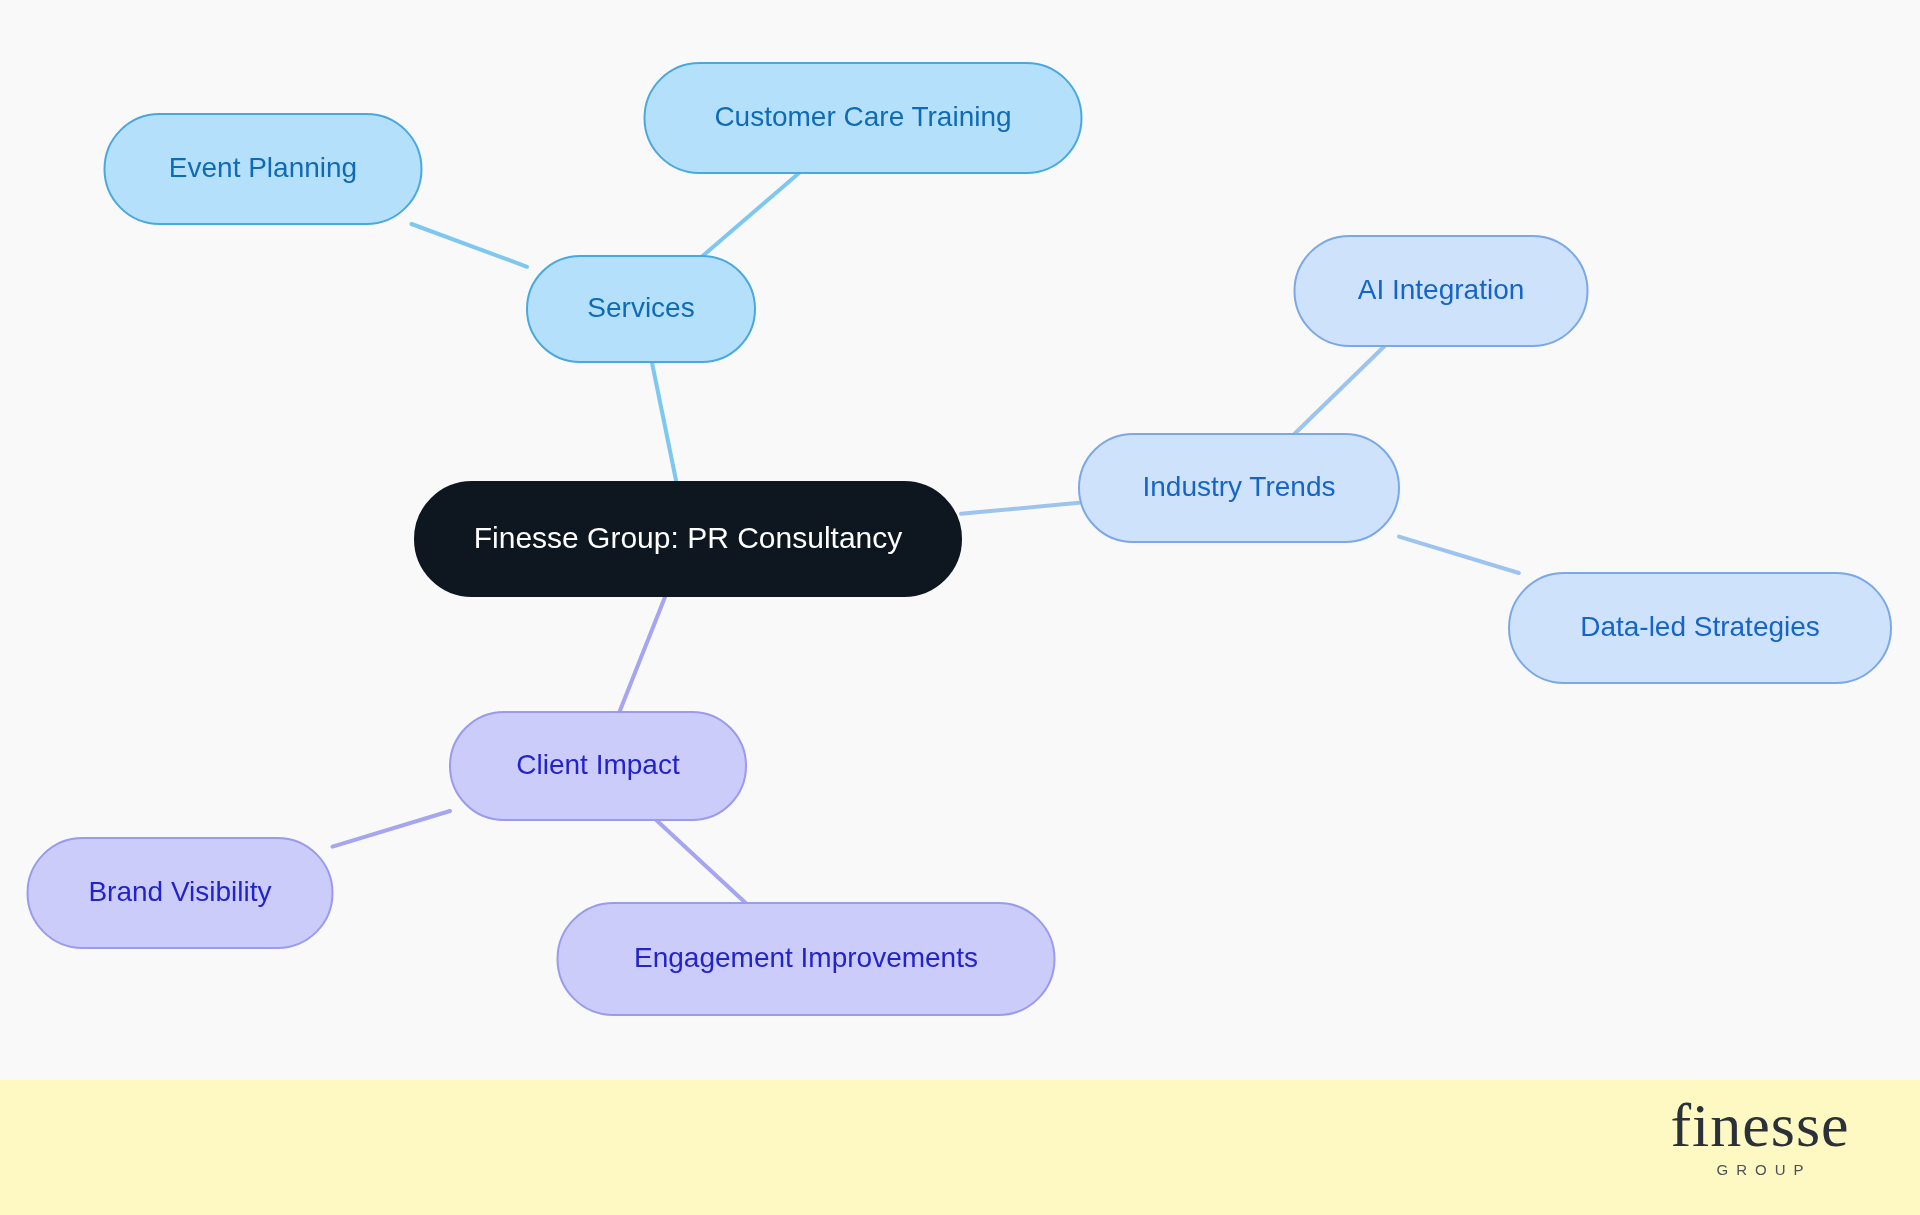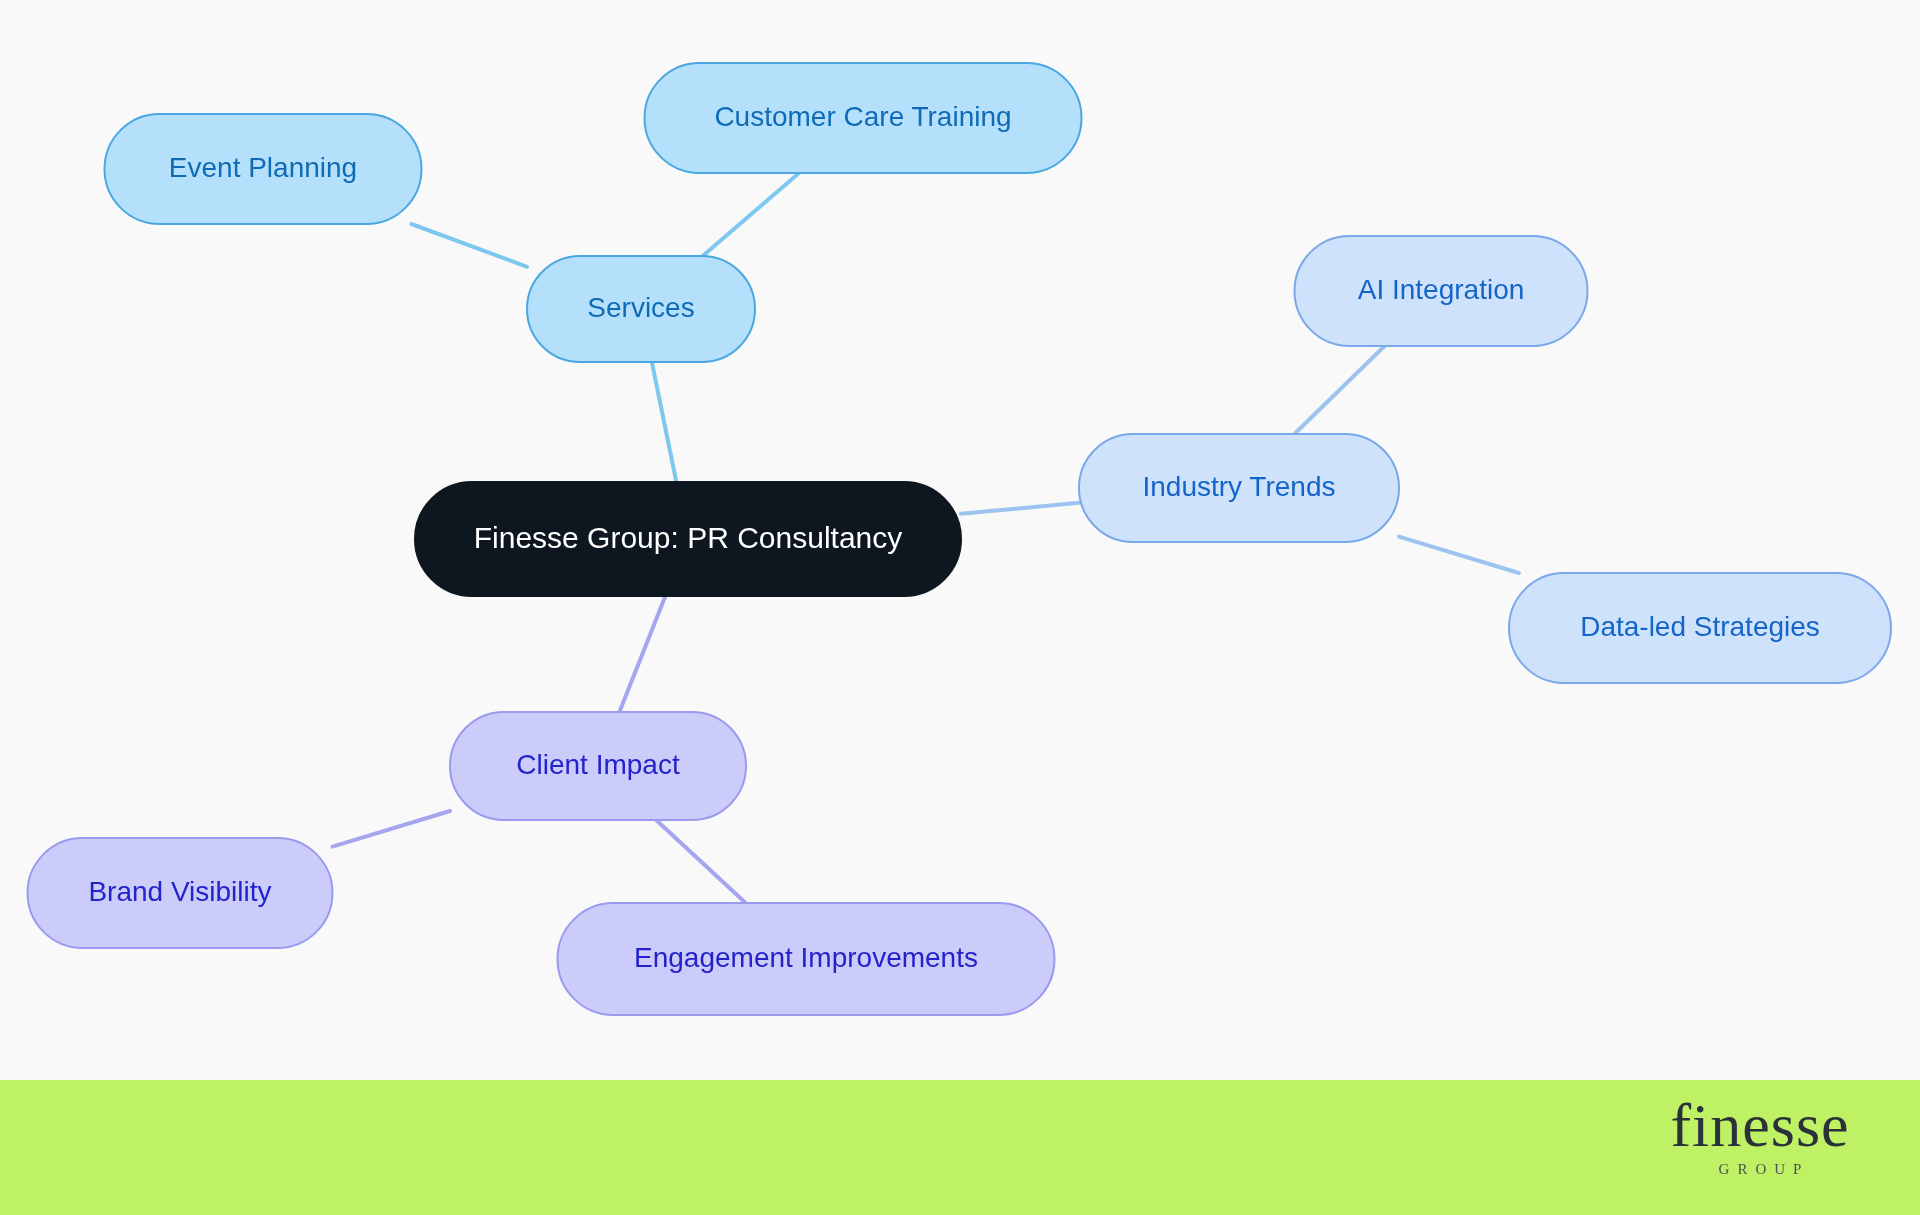--- a/index.html
+++ b/index.html
@@ -44,39 +44,39 @@
     text-anchor: middle;
     dominant-baseline: middle;
     white-space: pre;
   }
   #footer {
     position: absolute;
     left: 0;
     top: 1080px;
     width: 1920px;
     height: 135px;
-    background: #bef264;
+    background: #fef9c3;
   }
   #logo {
     position: absolute;
     right: 40px;
     top: 14px;
     width: 240px;
     text-align: center;
     line-height: 1;
   }
   #logo-word {
     font-family: "Liberation Serif", serif;
     font-size: 62px;
     color: #2b3138;
     letter-spacing: 1px;
     display: block;
   }
   #logo-sub {
-    font-family: Liberation Serif, serif;
+    font-family: Liberation Sans, sans-serif;
     font-size: 15px;
     color: #4a5158;
     letter-spacing: 8px;
     display: block;
     margin-top: 6px;
     padding-left: 8px;
   }
 </style>
 </head>
 <body>

